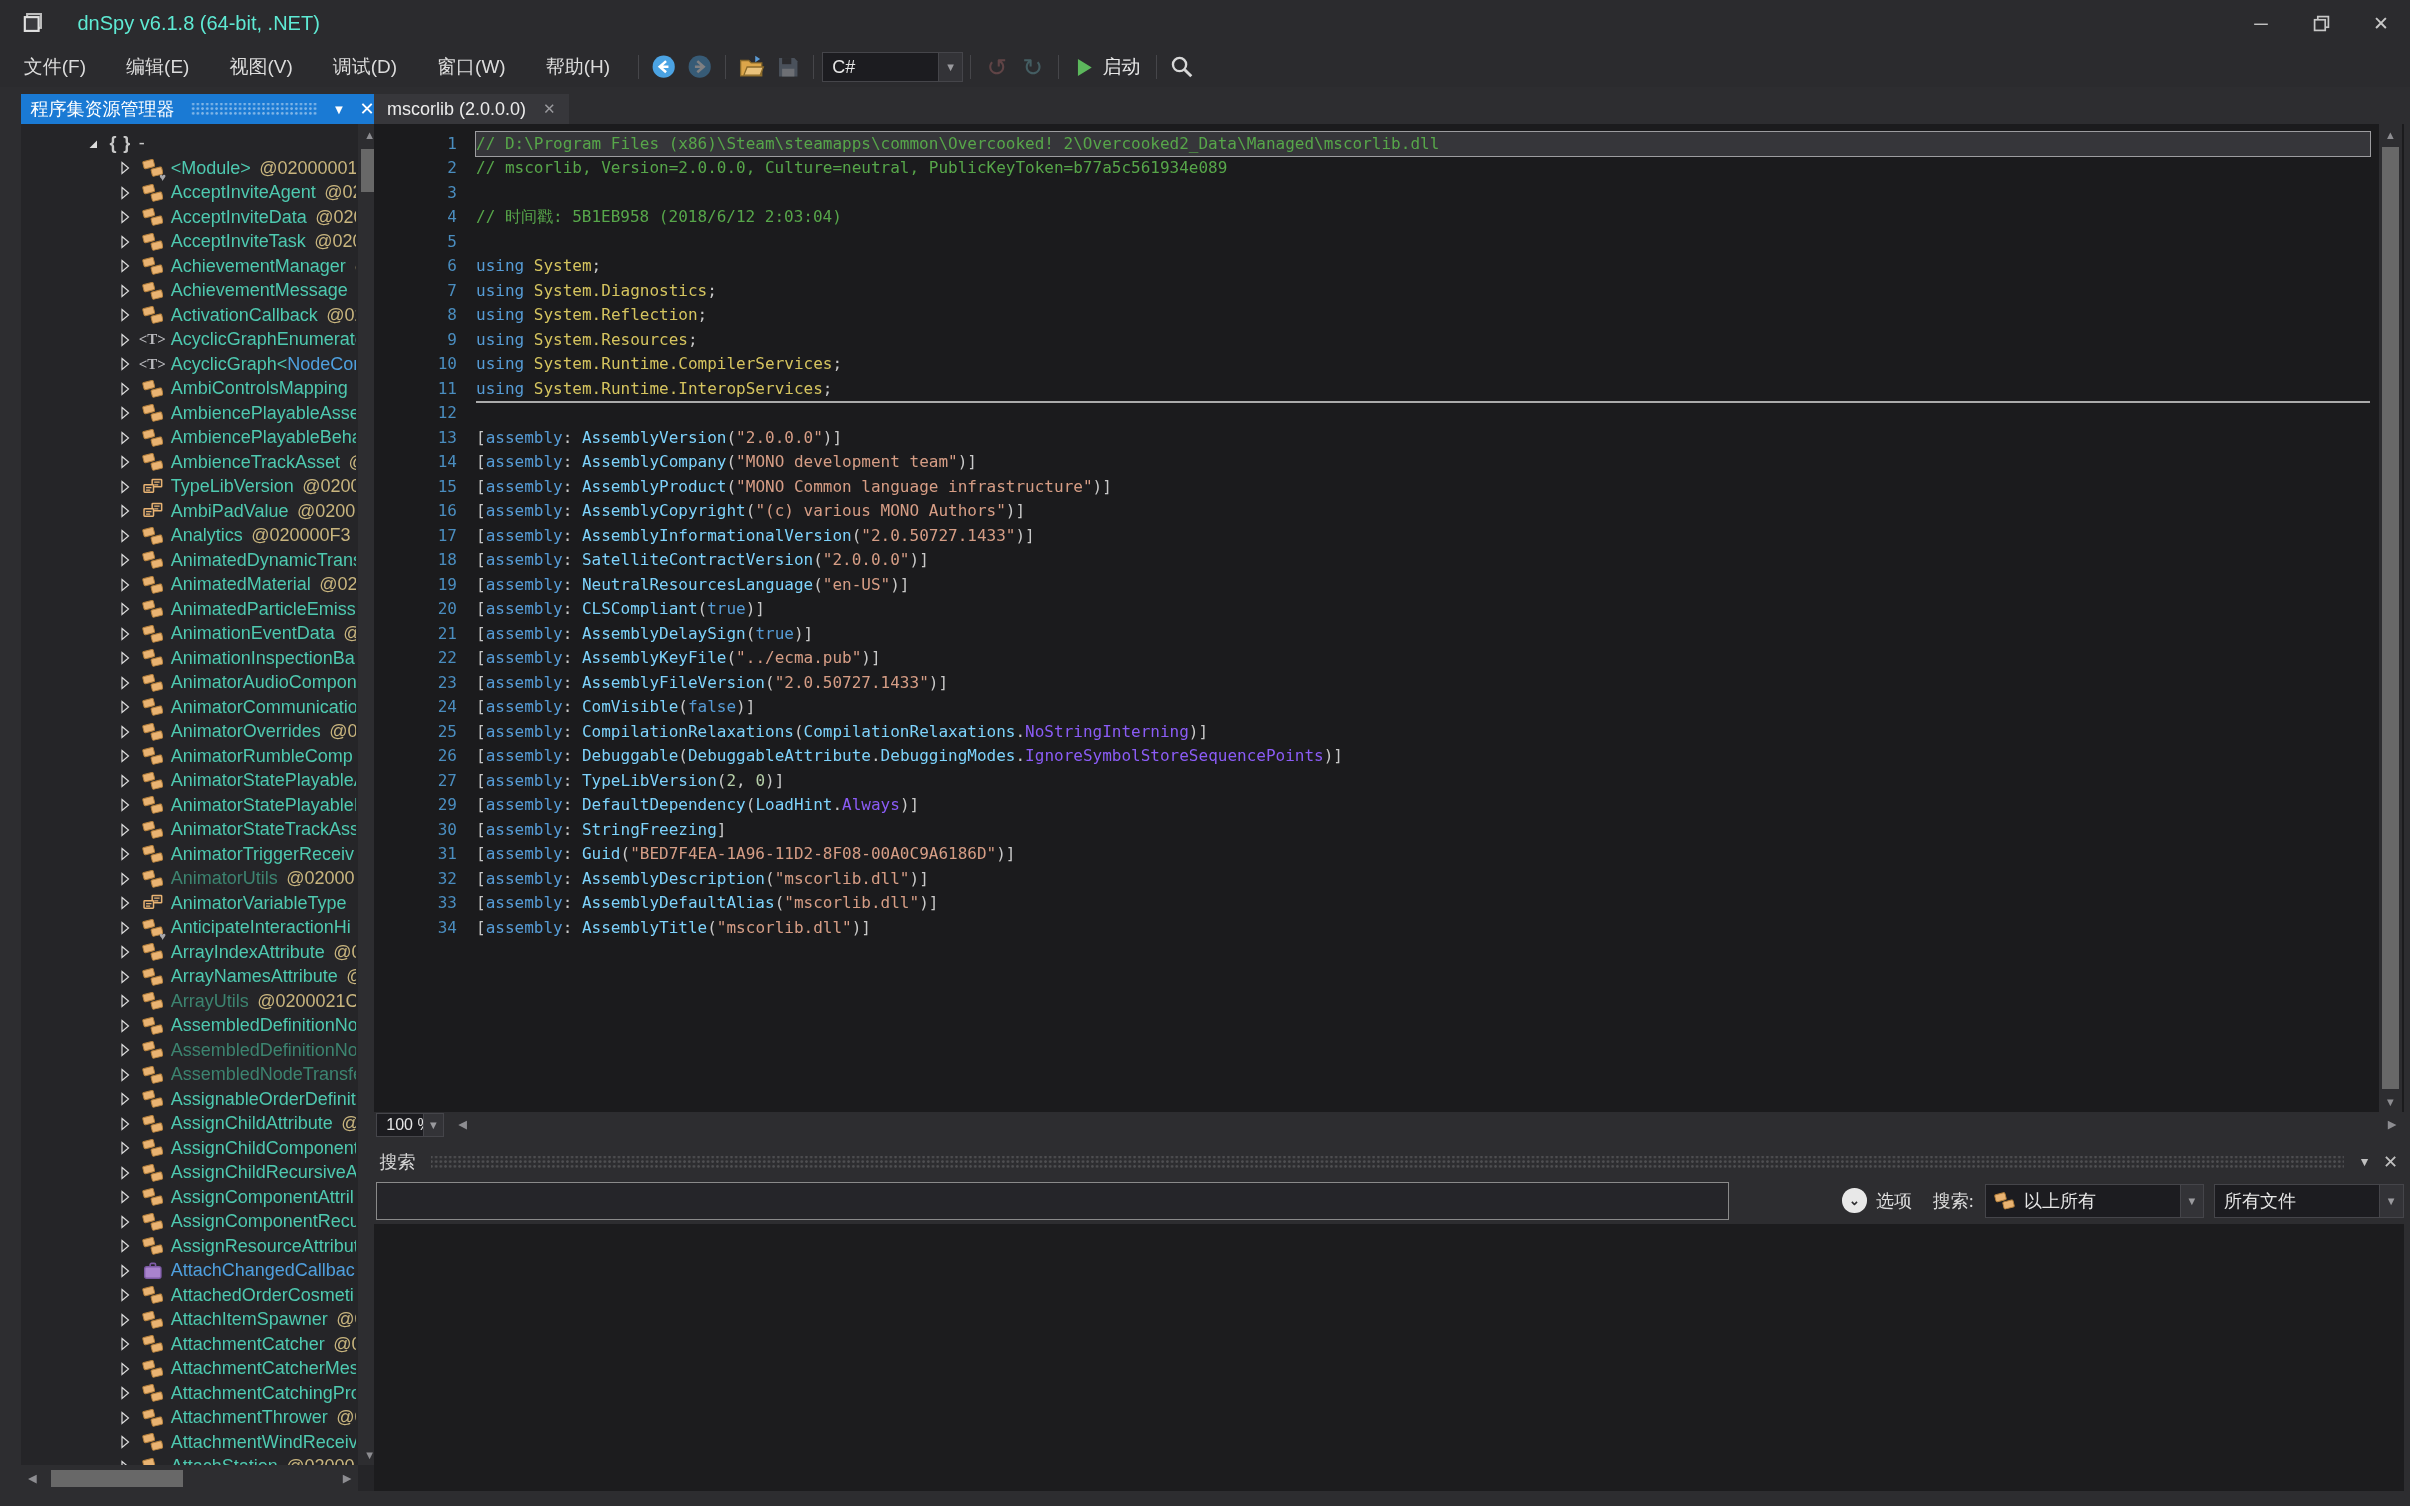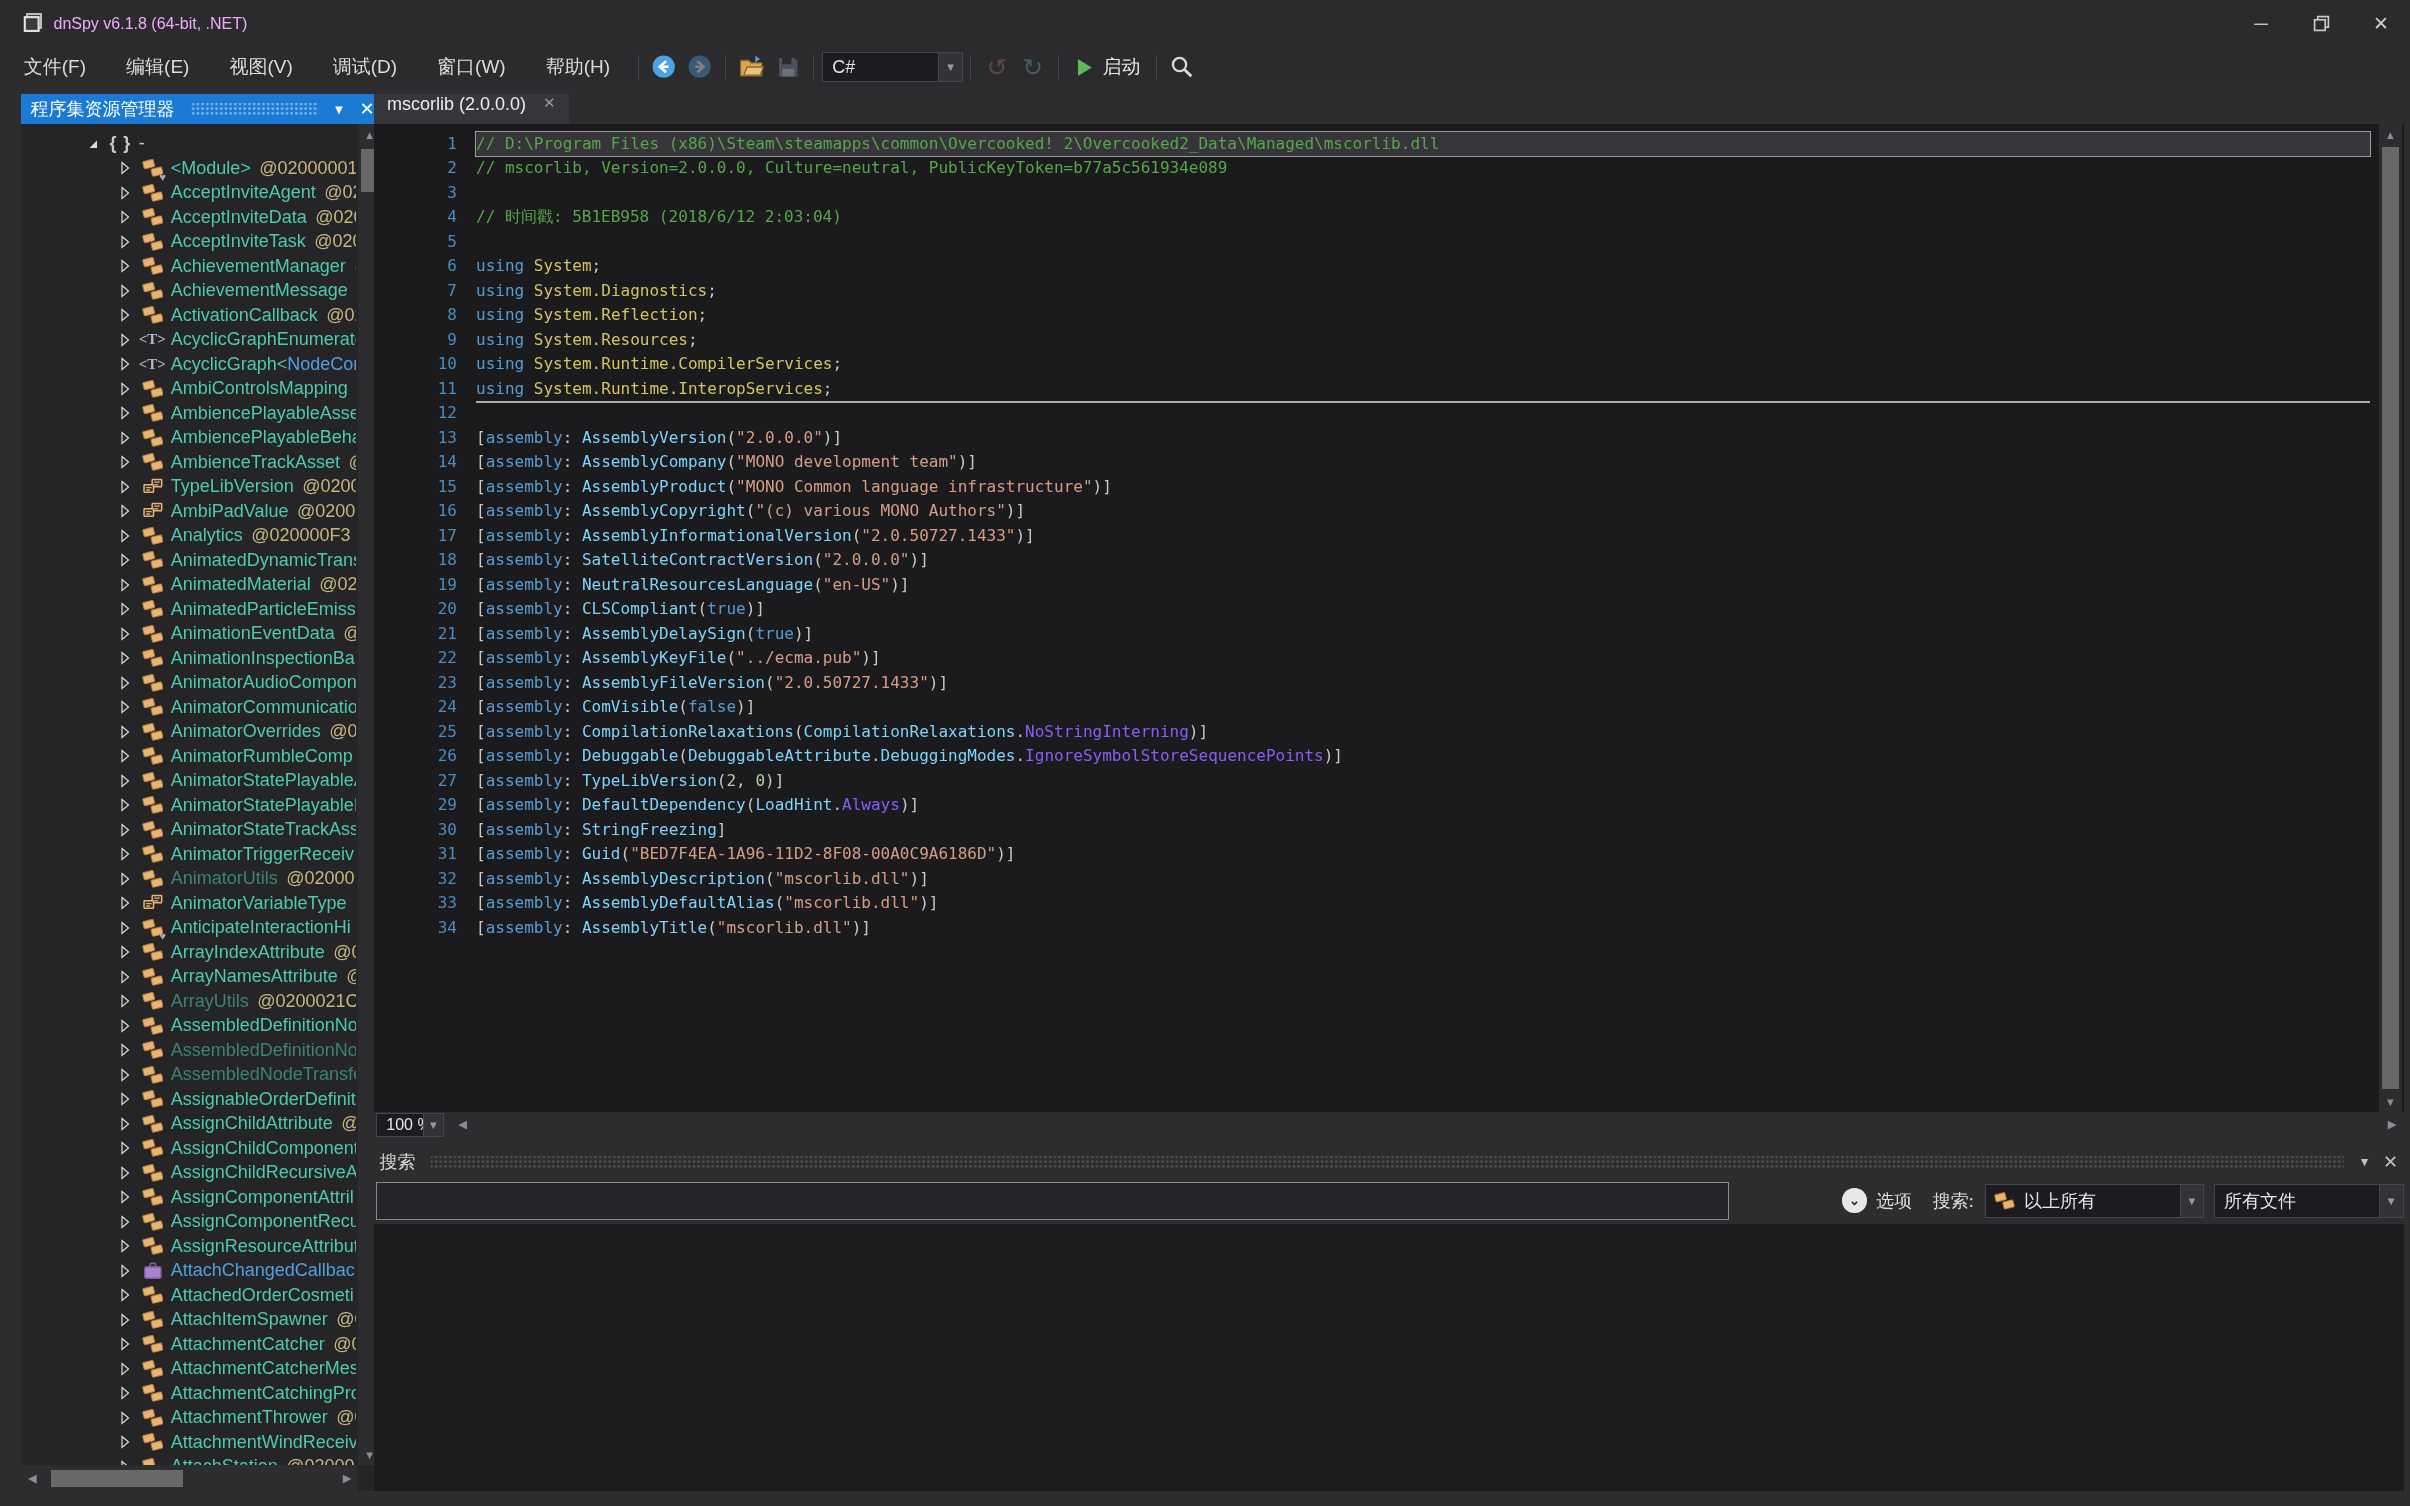--- a/index.html
+++ b/index.html
@@ -1,21 +1,21 @@
 <!DOCTYPE html>
 <html style="font-size:15px"><head>
 <meta charset="utf-8">
 <style>
   html,body{margin:0;padding:0;background:#1a1a1a;}
   .app{position:relative;width:2411px;height:1507px;background:#2d2d30;overflow:hidden;
        font-family:"Liberation Sans","DejaVu Sans",sans-serif;color:#d0d0d0;}
   
   .titlebar{position:absolute;left:0;top:0;right:0;height:47px;background:#2b2b2e;display:flex;align-items:center;}
   .appicon{margin-left:21px;width:24.5px;height:24.5px;}
-  .apptitle{margin-left:8px;font-size:16px;color:#f0abfc;}
+  .apptitle{margin-left:32px;font-size:20px;color:#5eead4;}
   .winbtns{position:absolute;right:0;top:0;height:47px;display:flex;}
   .winbtn{width:60px;height:47px;display:flex;align-items:center;justify-content:center;color:#c8c8c8;font-size:19px;}
   
   .menubar{position:absolute;left:0;top:47px;right:0;height:40px;background:#2b2b2e;display:flex;align-items:center;}
   .menu-item{padding:0 20px;font-size:19px;color:#dcdcdc;height:40px;display:flex;align-items:center;}
   .tb-sep{width:0.9px;height:24.5px;background:#46464a;margin:0 7.5px;}
   .tb-btn{width:36px;height:34px;display:flex;align-items:center;justify-content:center;}
   .dim40{opacity:.4;}
   .combo{display:flex;align-items:center;background:#1c1c20;border:0.9px solid #45454a;color:#e6e6e6;}
   .lang-combo{width:139px;height:28px;font-size:18px;}
@@ -44,21 +44,21 @@
   .heart{position:absolute;right:-2.8px;bottom:-3.8px;font-size:11.3px;color:#a8a8ac;}
   .vscroll{position:absolute;width:22.6px;background:#2d2d30;}
   .tree-vscroll{right:0;top:30px;bottom:26px;}
   .sb-arrow{position:absolute;left:0;width:22.6px;height:21px;display:flex;align-items:center;justify-content:center;color:#8d8d91;font-size:11.3px;}
   .sb-thumb{position:absolute;left:2.8px;width:17px;background:#686868;}
   .tree-hscroll{position:absolute;left:0;right:22.6px;bottom:0;height:26px;background:#2d2d30;}
   .hsb-arrow{position:absolute;top:0;width:22.6px;height:26px;display:flex;align-items:center;justify-content:center;color:#8d8d91;font-size:11.3px;}
   .hsb-thumb{position:absolute;top:4.7px;height:17px;background:#686868;}
   
   .tabstrip{position:absolute;left:374px;top:94px;right:7.5px;height:30px;background:#2d2d30;display:flex;}
-  .tab{background:#37373b;display:flex;align-items:flex-start;padding:0 13px;color:#ececec;font-size:18px;}
+  .tab{background:#37373b;display:flex;align-items:center;padding:0 13px;color:#ececec;font-size:18px;}
   .tab-x{margin-left:17px;color:#9a9a9e;font-size:15px;}
   .editor{position:absolute;left:374px;top:124px;right:7.5px;height:988px;background:#1b1b1d;overflow:hidden;}
   .code{position:absolute;left:0;top:7.5px;right:34px;}
   .cl{position:relative;height:24.5px;line-height:24.5px;white-space:pre;font-family:"DejaVu Sans Mono","Liberation Mono",monospace;font-size:16px;}
   .ln{position:absolute;left:0;top:0;width:83px;text-align:right;color:#4a8dbf;}
   .lt{position:absolute;left:102px;top:0;right:0;}
   .cl.cur .lt{background:#36363a;outline:1.9px solid #9d9da0;}
   .cl.sep .lt::after{content:"";position:absolute;left:0;right:0;bottom:-1.9px;height:1.9px;background:#ababab;}
   .cm{color:#57a64a}.kw{color:#569cd6}.ns{color:#d5c45f}.ty{color:#7dd3fc}.st{color:#d69d85}
   .en{color:#8b5cf6}.pr{color:#7fa08f}.nu{color:#b5cea8}.pl{color:#c8c8c8}

